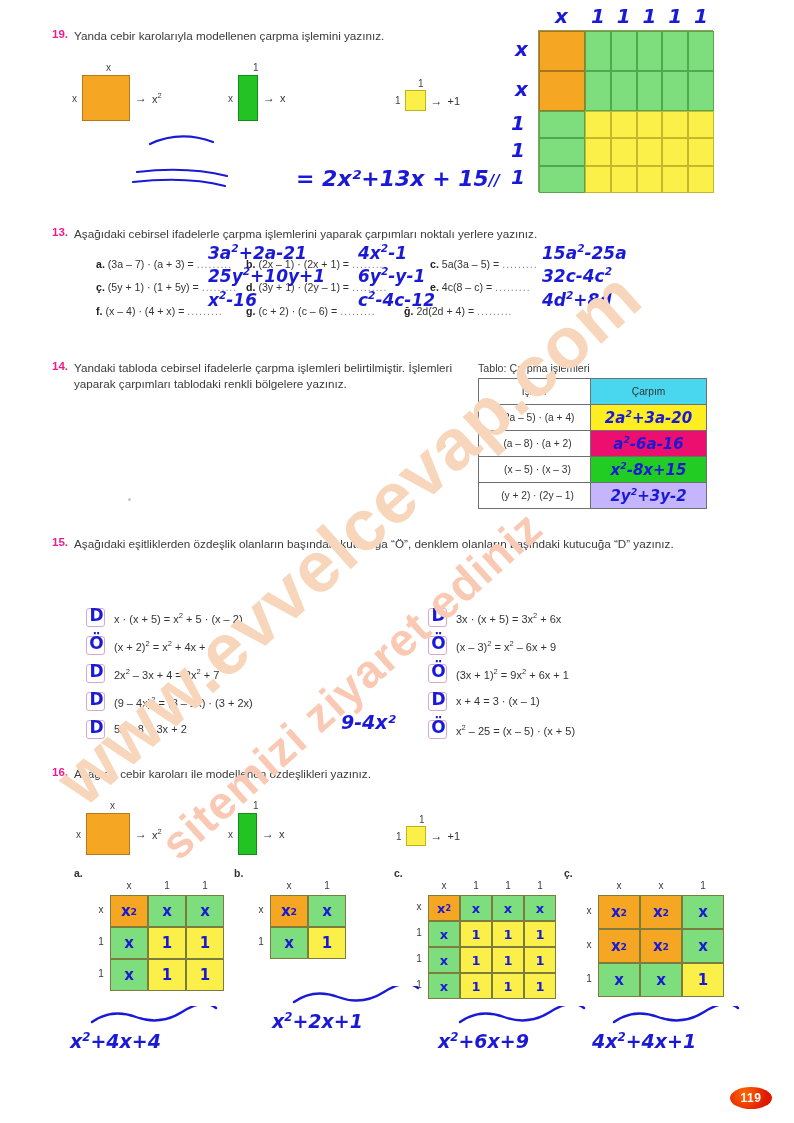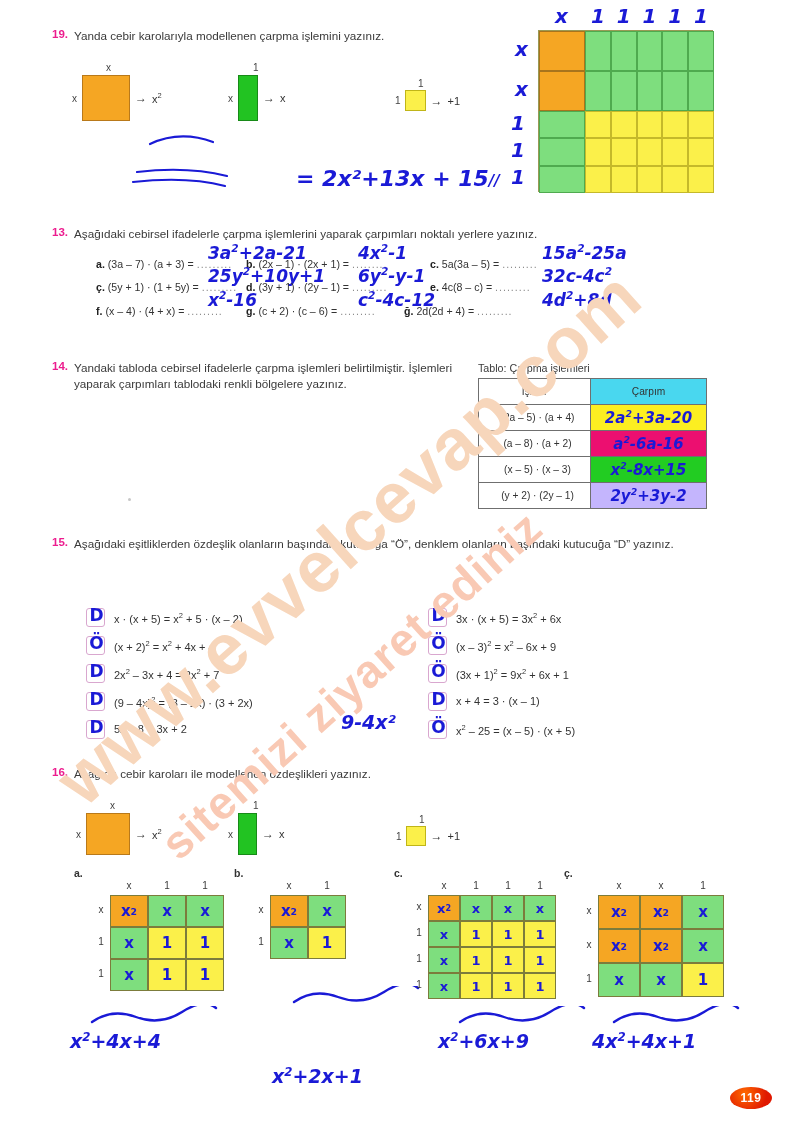--- a/index.html
+++ b/index.html
@@ -393,21 +393,21 @@
         <div class="letter" style="left: -36px; top: -28px;">b.</div>
         <div class="hdr" style="left: 0px; top: -15px; width: 38px;">x</div>
         <div class="hdr" style="left: 38px; top: -15px; width: 38px;">1</div>
         <div class="hdr" style="left: -15px; top: 9px; width: 12px;">x</div>
         <div class="hdr" style="left: -15px; top: 41px; width: 12px;">1</div>
         <div class="gcell c-or" style="left: 0px; top: 0px; width: 38px; height: 32px; font-size: 15px;">x<span class="hwsup">2</span></div>
         <div class="gcell c-gr" style="left: 38px; top: 0px; width: 38px; height: 32px; font-size: 15px;">x</div>
         <div class="gcell c-gr" style="left: 0px; top: 32px; width: 38px; height: 32px; font-size: 15px;">x</div>
         <div class="gcell c-ye" style="left: 38px; top: 32px; width: 38px; height: 32px; font-size: 15px;">1</div>
       </div>
-      <div class="hw hw-it" style="left: 272px; top: 1065px; font-size: 19px; text-align: right;">x<span class="hwsup">2</span>+2x+1</div>
+      <div class="hw hw-it" style="left: 272px; top: 1010px; font-size: 19px; text-align: right;">x<span class="hwsup">2</span>+2x+1</div>
       <svg class="scribble" width="140" height="22" style="left: 292px; top: 986px;">
         <path d="M2,16 Q22,2 46,11 T92,6 T126,2" stroke="#1a1ad6" stroke-width="2.4" fill="none" stroke-linecap="round"></path>
       </svg>
       <div class="g16" style="left: 428px; top: 895px;">
         <div class="letter" style="left: -34px; top: -28px;">c.</div>
         <div class="hdr" style="left: 0px; top: -15px; width: 32px;">x</div>
         <div class="hdr" style="left: 32px; top: -15px; width: 32px;">1</div>
         <div class="hdr" style="left: 64px; top: -15px; width: 32px;">1</div>
         <div class="hdr" style="left: 96px; top: -15px; width: 32px;">1</div>
         <div class="hdr" style="left: -15px; top: 6px; width: 12px;">x</div>

